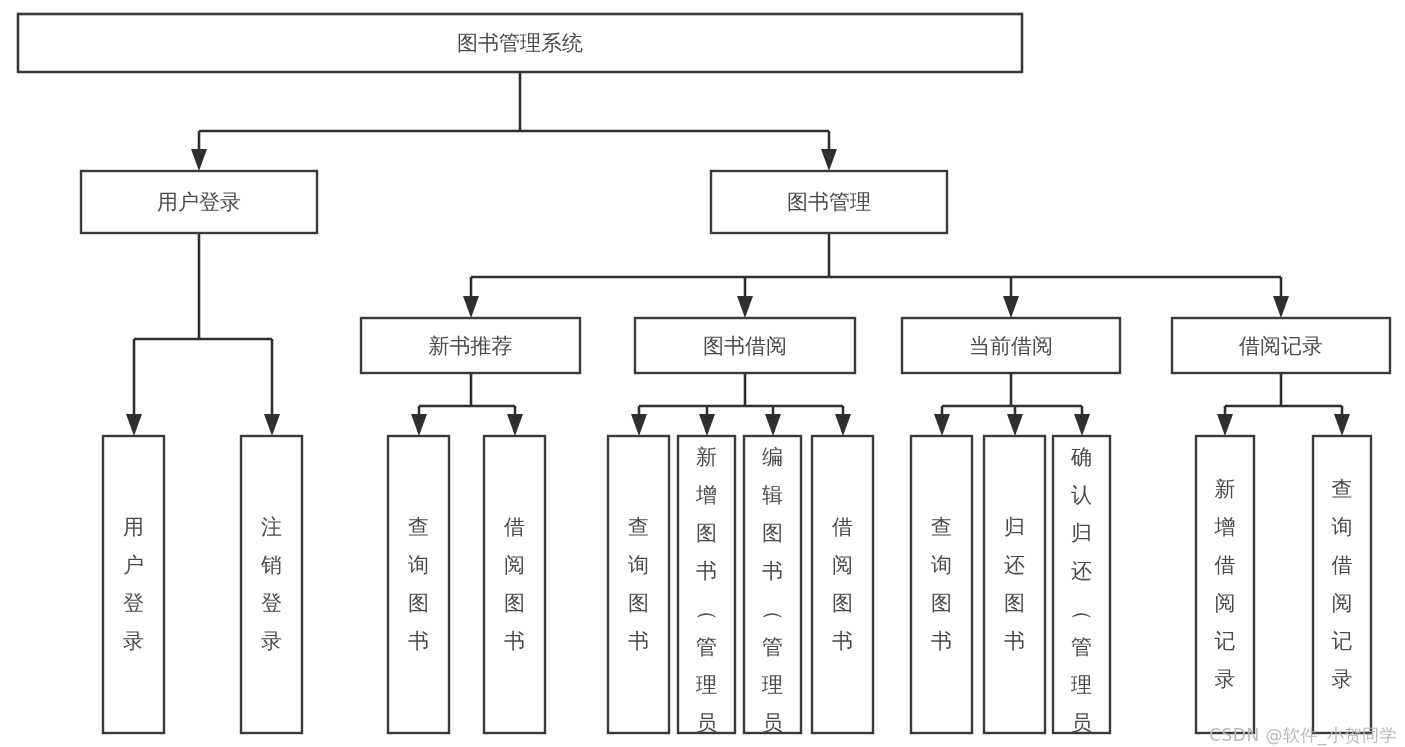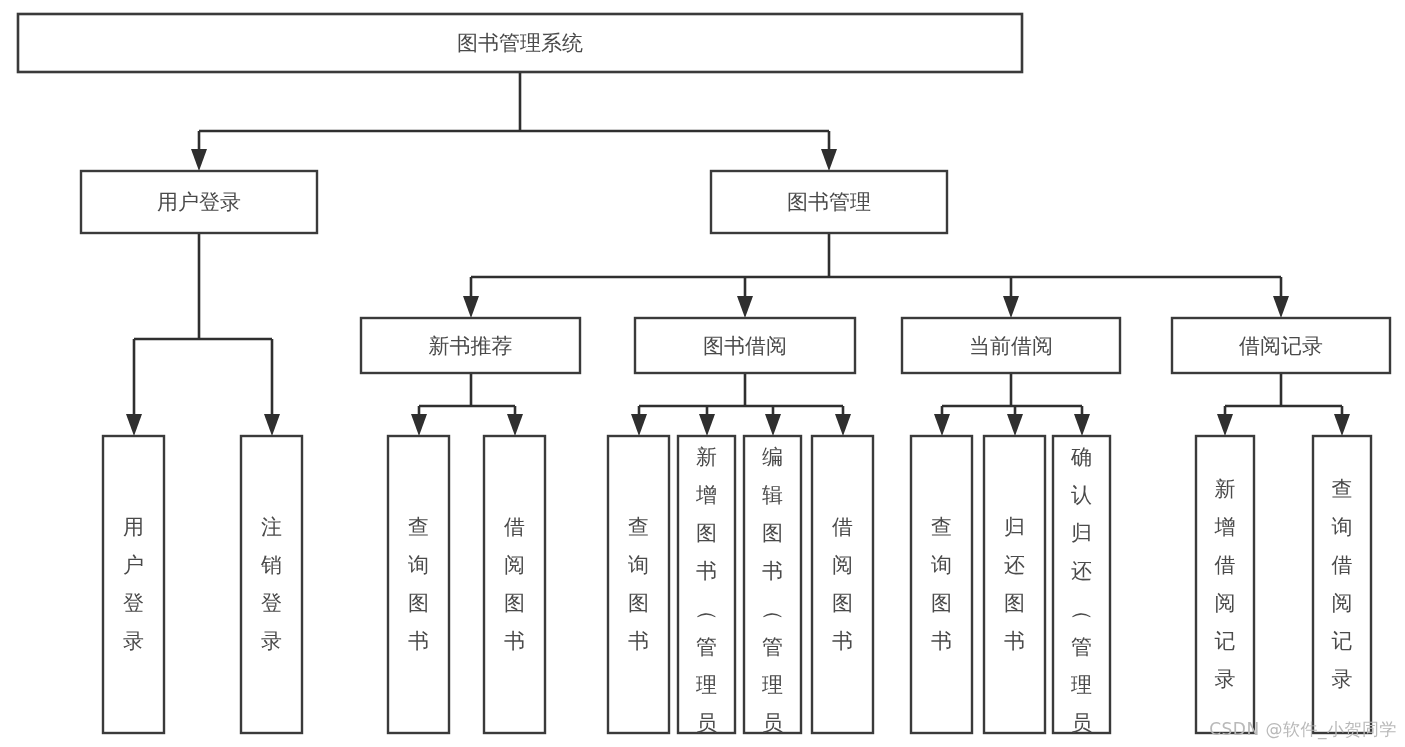--- a/index.html
+++ b/index.html
@@ -54,21 +54,21 @@
   .node-label.horizontal {
     font-size: 21px;
   }
   .node-label.vertical-char {
     font-size: 21px;
     text-anchor: middle;
   }
   .watermark {
     position: absolute;
     right: 8px;
-    bottom: 6px;
+    bottom: 0;
     font-family: "DejaVu Sans", "Liberation Sans", sans-serif;
     font-size: 17px;
     color: #b9b9b9;
     letter-spacing: 0.5px;
     white-space: nowrap;
     pointer-events: none;
   }
 </style>
 </head>
 <body>

